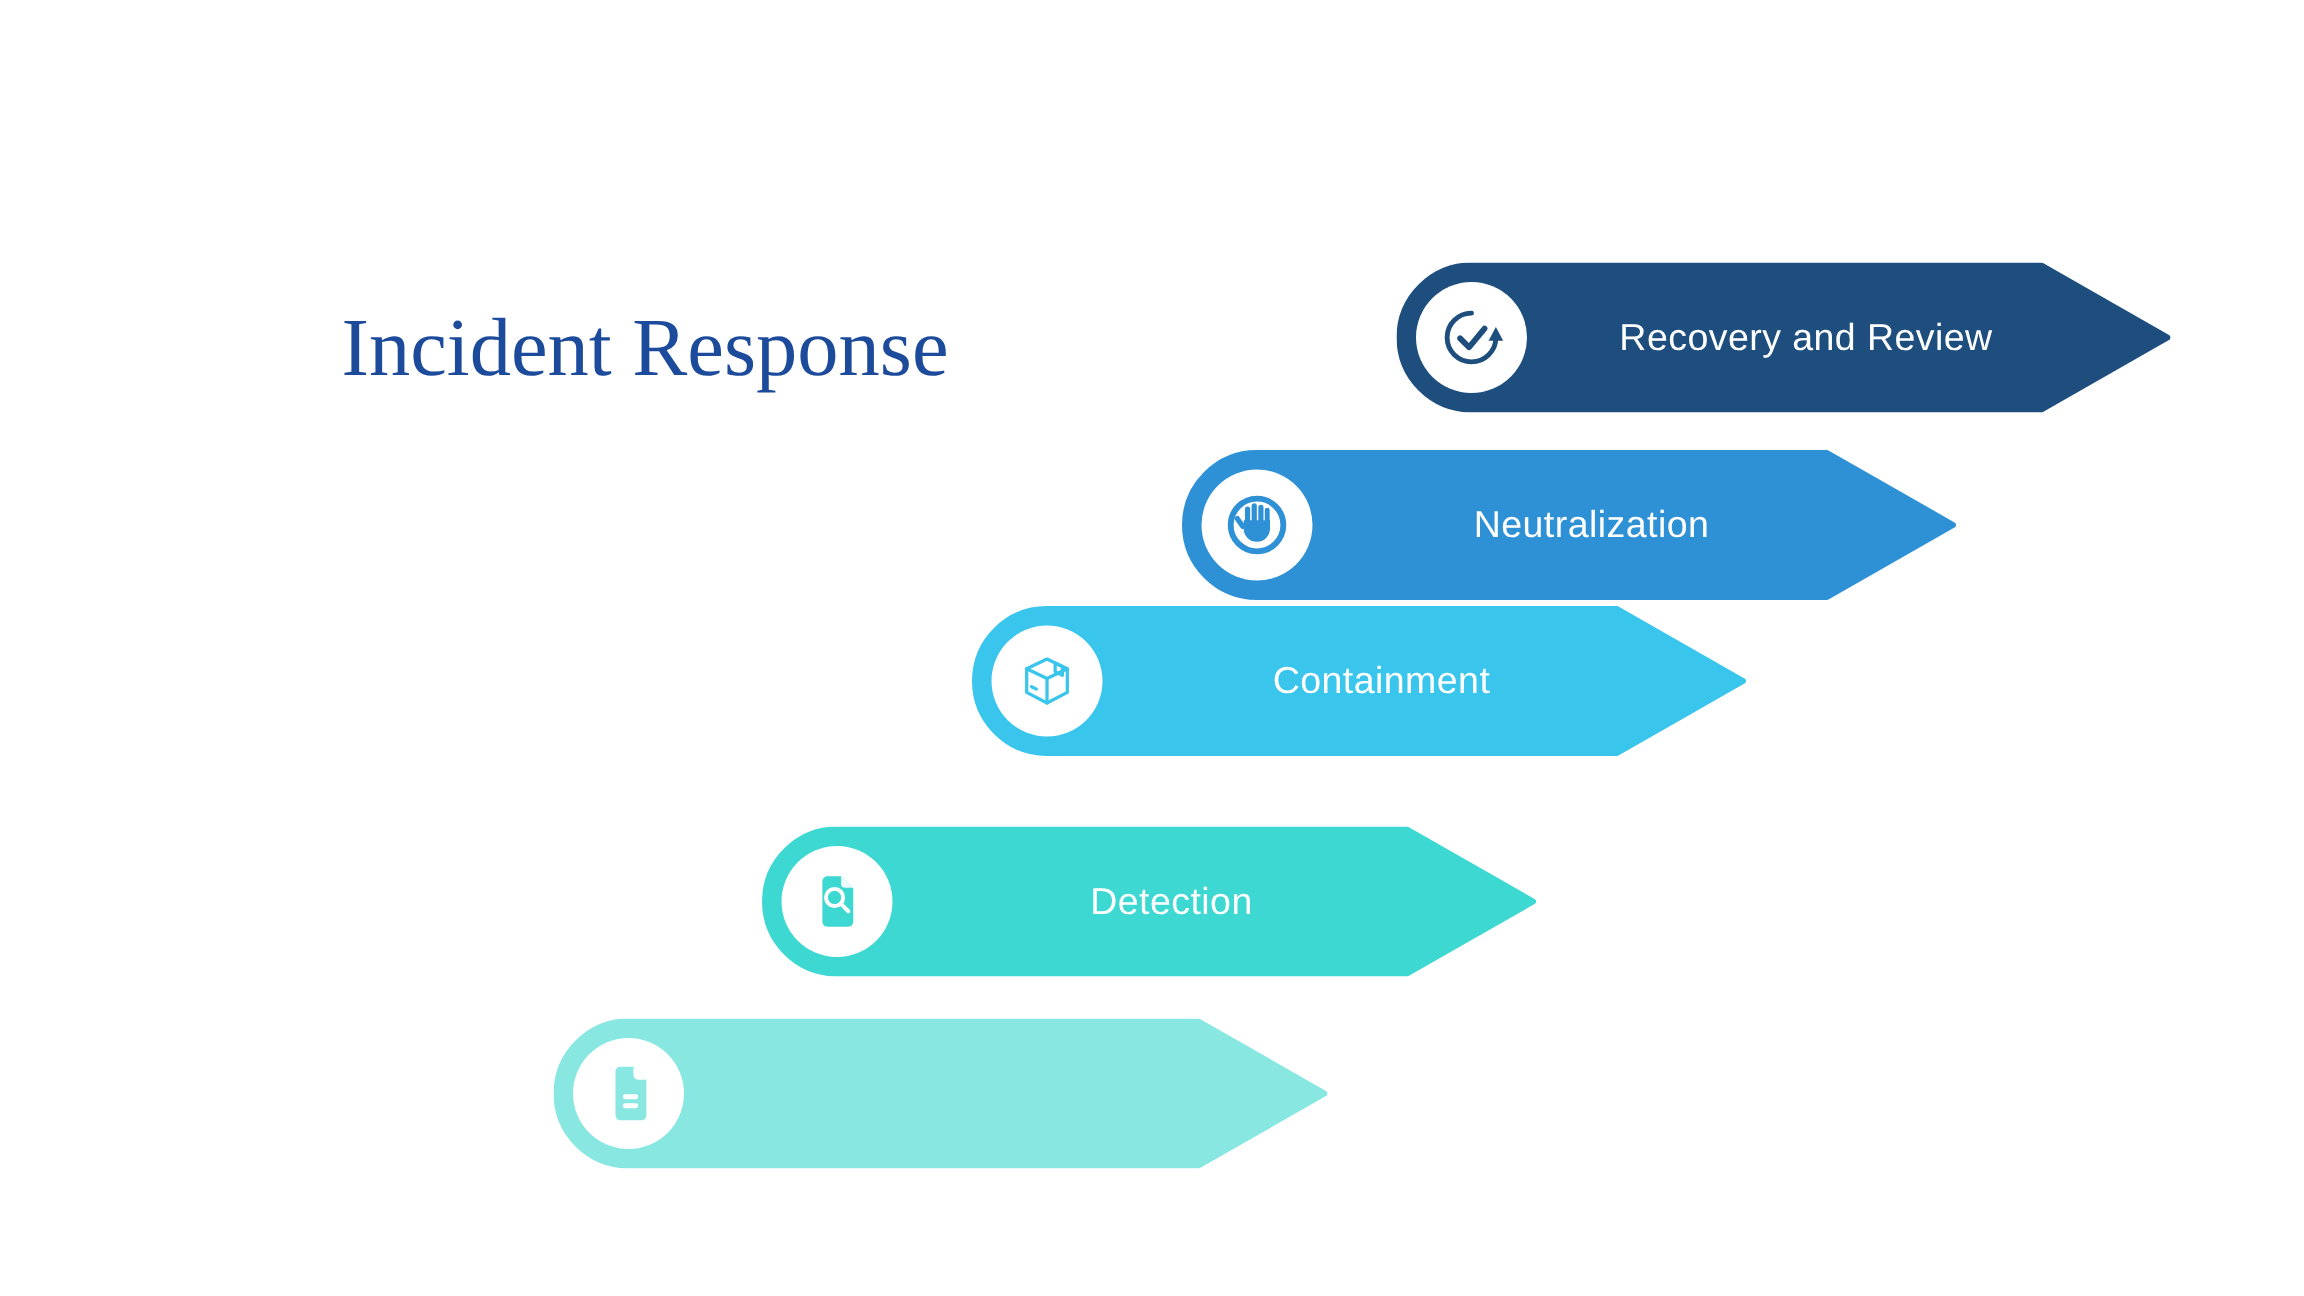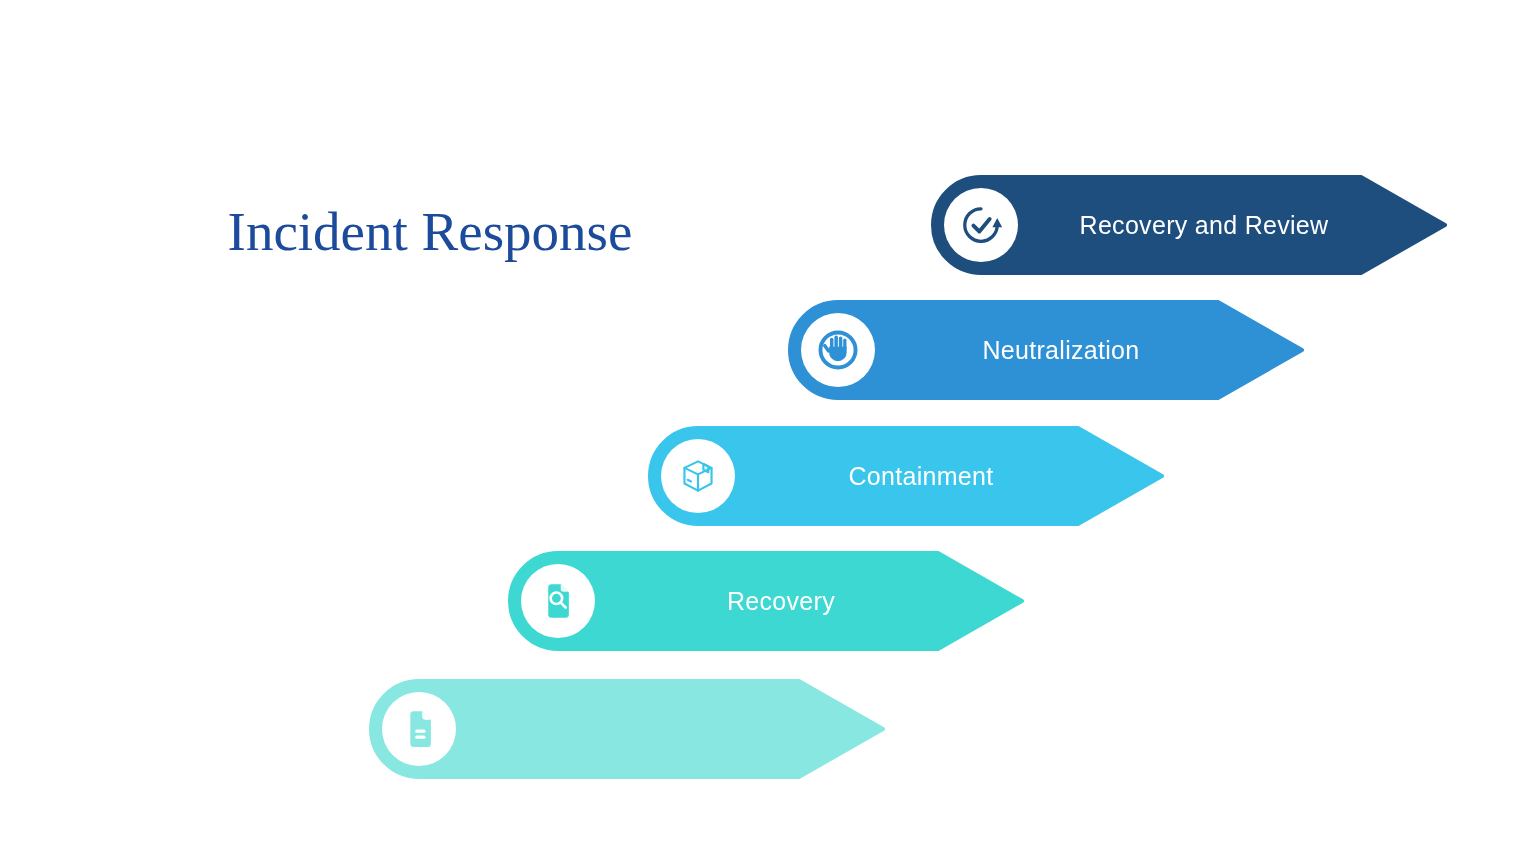--- a/index.html
+++ b/index.html
@@ -30,21 +30,21 @@
   .icon-circle svg{width:52px;height:52px;display:block;}
   .label{
     position:absolute;left:88px;right:58px;top:2px;height:96px;
     display:flex;align-items:center;justify-content:center;
     color:#ffffff;font-weight:400;font-size:25px;letter-spacing:.3px;
     white-space:nowrap;
   }
   
   .pos-0{left:931px;top:175px;}
   .pos-1{left:788px;top:300px;}
-  .pos-2{left:648px;top:426px;}
+  .pos-2{left:648px;top:404px;}
   .pos-3{left:508px;top:551px;}
   .pos-4{left:369px;top:679px;}
 </style>
 </head>
 <body>
 
 <div class="canvas">
 
   <div class="title" style="color: rgb(29, 75, 156);">
     <div>Incident Response</div>
@@ -105,21 +105,21 @@
       <path d="M50 2 H430 L514 50 L430 98 H50 A48 48 0 0 1 50 2 Z"></path>
     </svg>
     <div class="icon-circle">
       <svg viewBox="0 0 48 48">
         <path fill="currentColor" d="M15 11.5 a3 3 0 0 1 3 -3 h8.5 l7.5 7.5 v20.5 a3 3 0 0 1 -3 3 h-13 a3 3 0 0 1 -3 -3 Z"></path>
         <path fill="#ffffff" d="M26.5 8.5 v4.5 a2.5 2.5 0 0 0 2.5 2.5 h4.5 Z" opacity="0.9"></path>
         <circle cx="22.5" cy="21.5" r="5.3" fill="none" stroke="#ffffff" stroke-width="2.4"></circle>
         <path d="M26.3 25.3 L31 30" stroke="#ffffff" stroke-width="2.4" stroke-linecap="round"></path>
       </svg>
     </div>
-    <span class="label">Recovery</span>
+    <span class="label">Detection</span>
   </div>
 
   <div class="banner pos-4" style="--c: #88e8e1;">
     <svg viewBox="0 0 516 100" class="shape">
       <path d="M50 2 H430 L514 50 L430 98 H50 A48 48 0 0 1 50 2 Z"></path>
     </svg>
     <div class="icon-circle">
       <svg viewBox="0 0 48 48">
         <path fill="currentColor" d="M16 10.5 a3 3 0 0 1 3 -3 h8 l8 8 v22 a3 3 0 0 1 -3 3 h-13 a3 3 0 0 1 -3 -3 Z"></path>
         <path fill="#ffffff" d="M27 7.5 v5 a3 3 0 0 0 3 3 h5 Z"></path>

